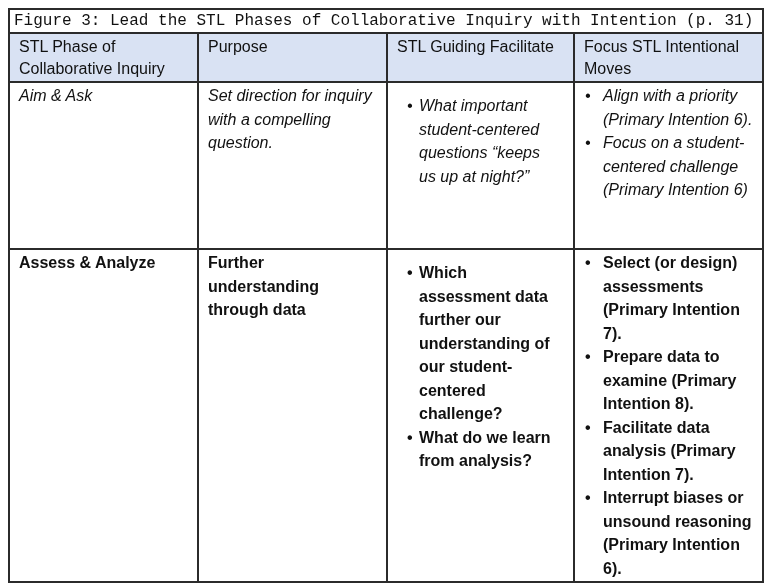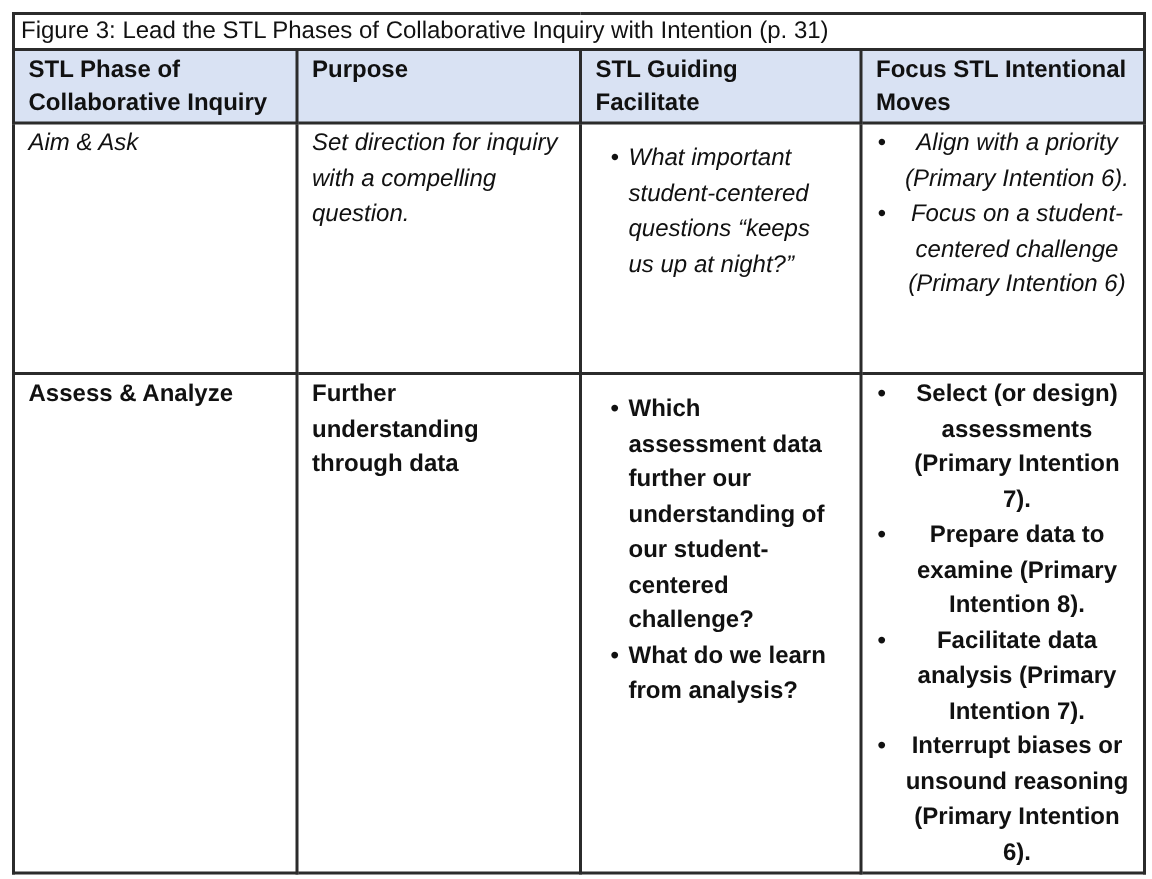--- a/index.html
+++ b/index.html
@@ -1,28 +1,28 @@
 <!DOCTYPE html>
 <html><head>
   <meta charset="utf-8">
   <style>
     html, body { margin: 0; padding: 0; background: #ffffff; }
     body { width: 768px; height: 586px; position: relative; overflow: hidden;
            font-family: "Liberation Sans", "DejaVu Sans", sans-serif; color: #111; }
     table.fig { position: absolute; left: 8px; top: 8px; width: 754px;
                 border-collapse: collapse; table-layout: fixed; font-size: 16px; line-height: 23.5px; }
     table.fig td, table.fig th { border: 2px solid #2b2b2b; vertical-align: top; padding: 1px 9px 0 9px; text-align: left; }
-    .caption-cell { height: 22px; line-height: 22px; padding: 0 4px !important; font-size: 16px; font-weight: normal; }
-    .hdr th { background: #D9E2F3; font-weight: bold; height: 45px; line-height: 22px; padding-top: 2px !important; }
+    .caption-cell { height: 22px; line-height: 22px; padding: 0 4px !important; font-size: 16px; font-weight: normal; font-family: Liberation Mono, monospace; }
+    .hdr th { background: #D9E2F3; font-weight: normal; height: 45px; line-height: 22px; padding-top: 2px !important; }
     .row1 td { height: 164px; font-style: italic; }
     .row2 td { height: 330px; font-weight: bold; }
     ul.q { list-style: none; margin: 10px; padding: 0; }
     ul.q li { position: relative; padding-left: 12px; }
     ul.q li::before { content: "\2022"; position: absolute; left: 0; top: 0; }
-    ul.m { list-style: none; margin: 0; padding: 0; text-align: center; }
+    ul.m { list-style: none; margin: 0; padding: 0; }
     ul.m li { position: relative; padding-left: 19px; }
     ul.m li::before { content: "\2022"; position: absolute; left: 1px; top: 0; }
     col.c1 { width: 189px; } col.c2 { width: 189px; } col.c3 { width: 187px; } col.c4 { width: 189px; }
   </style>
 </head>
 <body>
 
 <table class="fig">
   <colgroup>
       <col class="c1">

